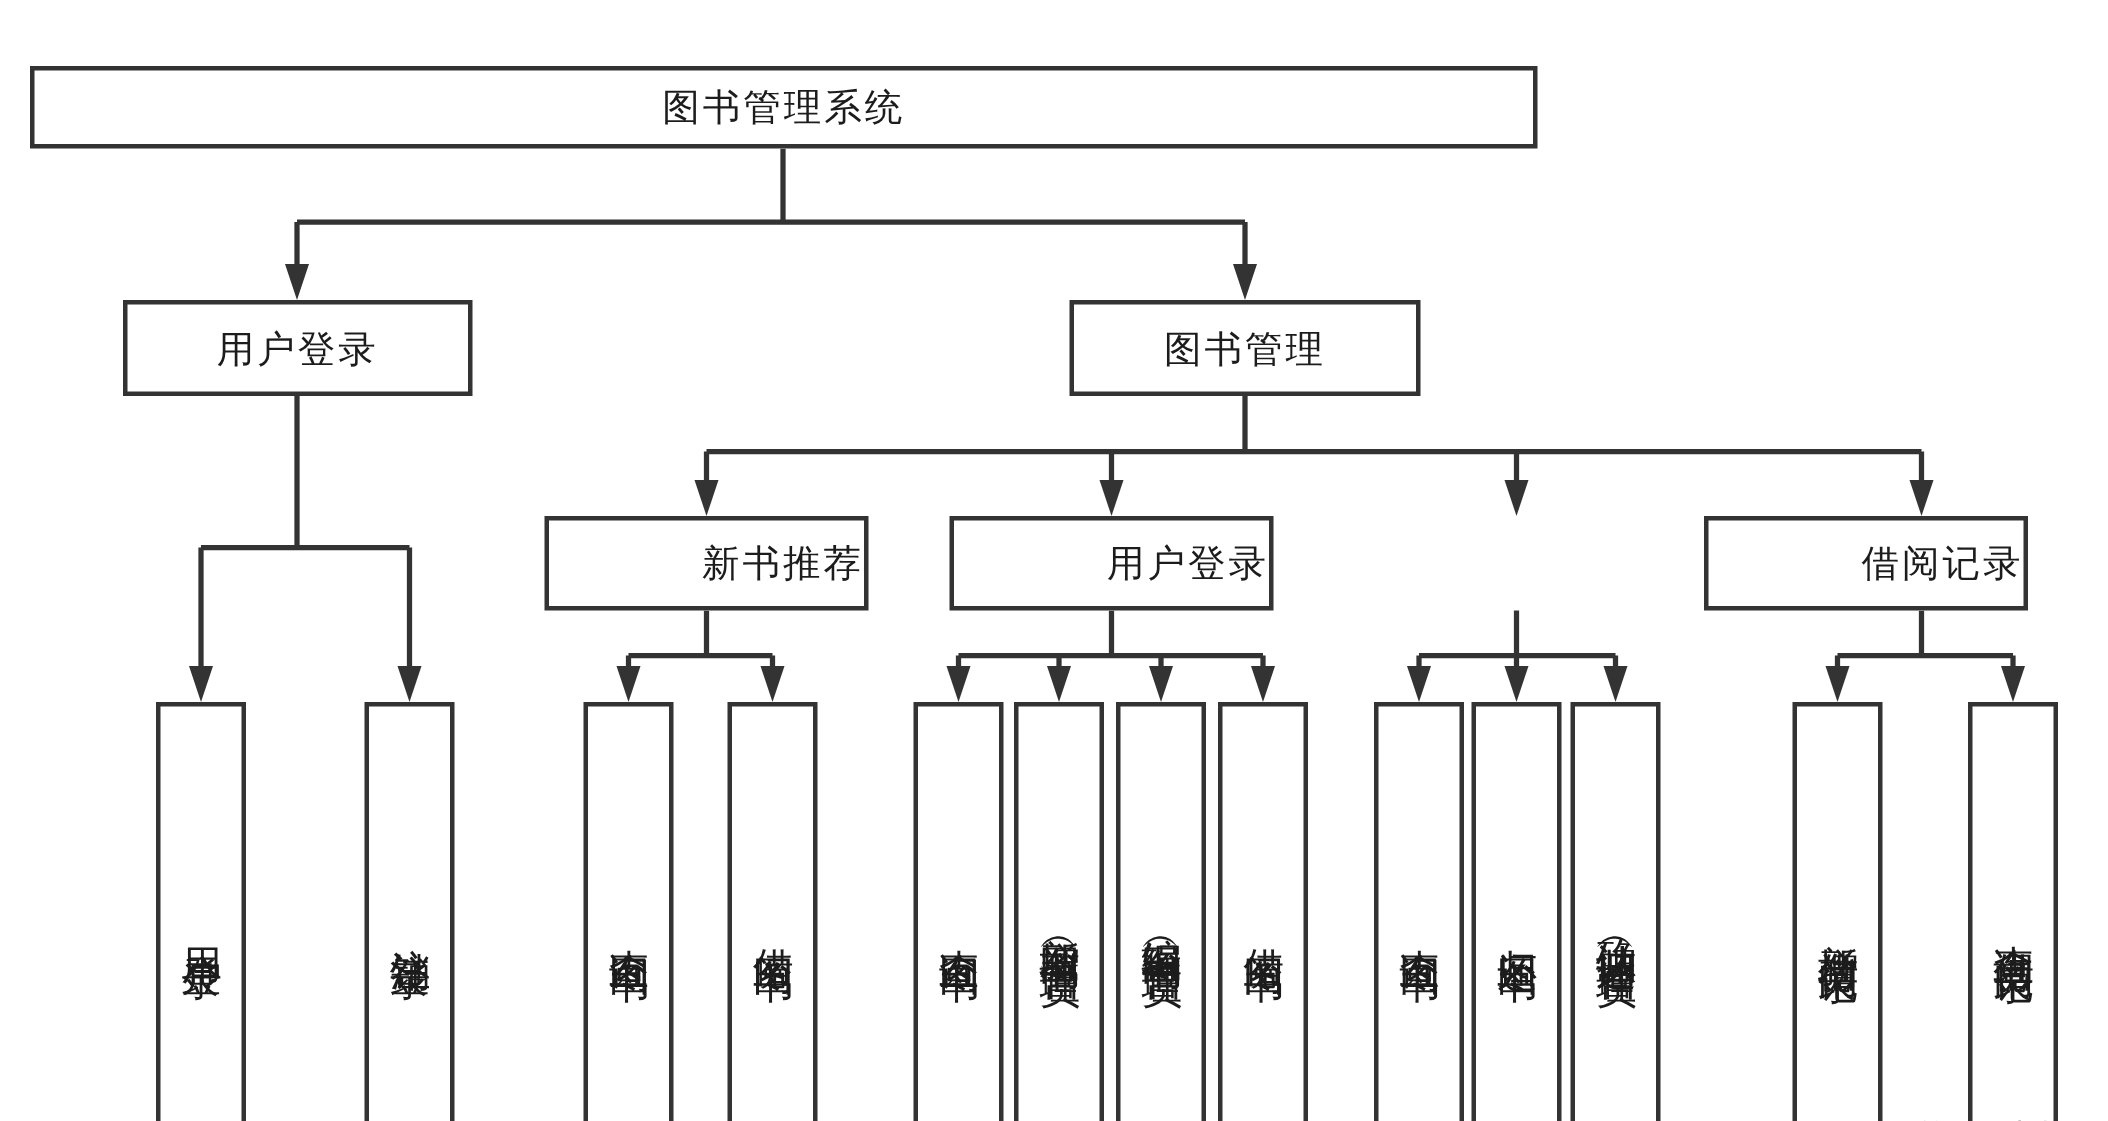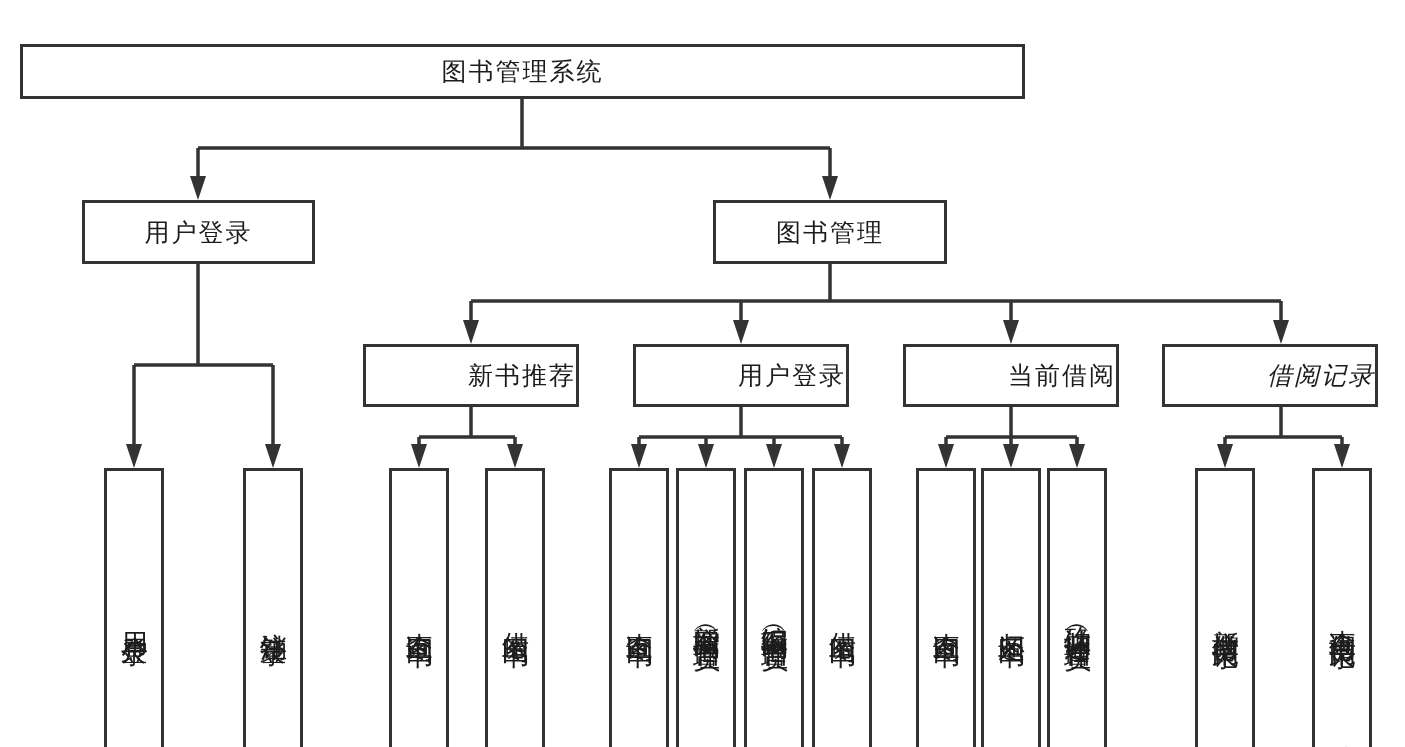--- a/index.html
+++ b/index.html
@@ -35,21 +35,21 @@
   
   .n-root{left:20px;top:13px;width:1005px;height:55px;}
   
   .n-userlogin{left:82px;top:169px;width:233px;height:64px;}
   .n-bookmgmt{left:713px;top:169px;width:234px;height:64px;}
   
   .n-l3{top:313px;width:216px;height:63px;justify-content:flex-end;}
   .n-newbooks{left:363px;}
   .n-borrow{left:633px;}
   .n-current{left:903px;}
-  .n-records{left:1162px;font-style:italic;}
+  .n-records{left:1136px;}
   
   .leaf{top:437px;width:60px;height:298px;}
   .lf-g1a{left:104px;} .lf-g1b{left:243px;}
   .lf-g2a{left:389px;} .lf-g2b{left:485px;}
   .lf-g3a{left:609px;} .lf-g3b{left:676px;} .lf-g3c{left:744px;} .lf-g3d{left:812px;}
   .lf-g4a{left:916px;} .lf-g4b{left:981px;} .lf-g4c{left:1047px;}
   .lf-g5a{left:1195px;} .lf-g5b{left:1312px;}
   .watermark{
     position:absolute;
     left:1186px;top:712px;
@@ -118,23 +118,20 @@
   <div class="box box-h n-bookmgmt">
     <span>图书管理</span>
   </div>
 
   <div class="box box-h n-l3 n-newbooks">
     <span>新书推荐</span>
   </div>
   <div class="box box-h n-l3 n-borrow">
     <span>用户登录</span>
   </div>
-  <div class="box box-h n-l3 n-current">
-    <span>当前借阅</span>
-  </div>
   <div class="box box-h n-l3 n-records">
     <span>借阅记录</span>
   </div>
 
   <div class="box box-v leaf lf-g1a">
     <span>用户登录</span>
   </div>
   <div class="box box-v leaf lf-g1b">
     <span>注销登录</span>
   </div>

